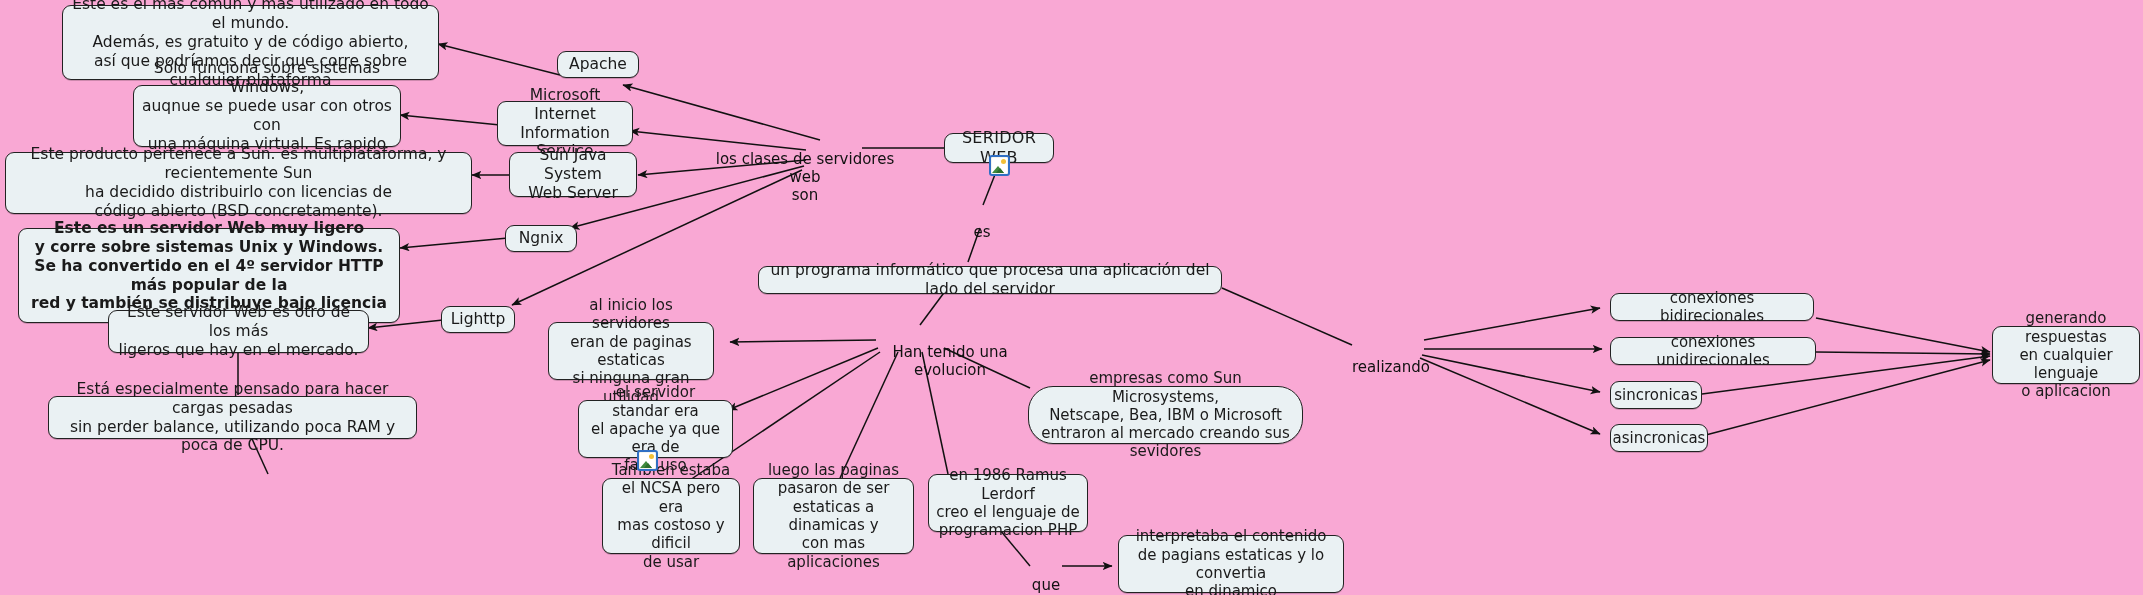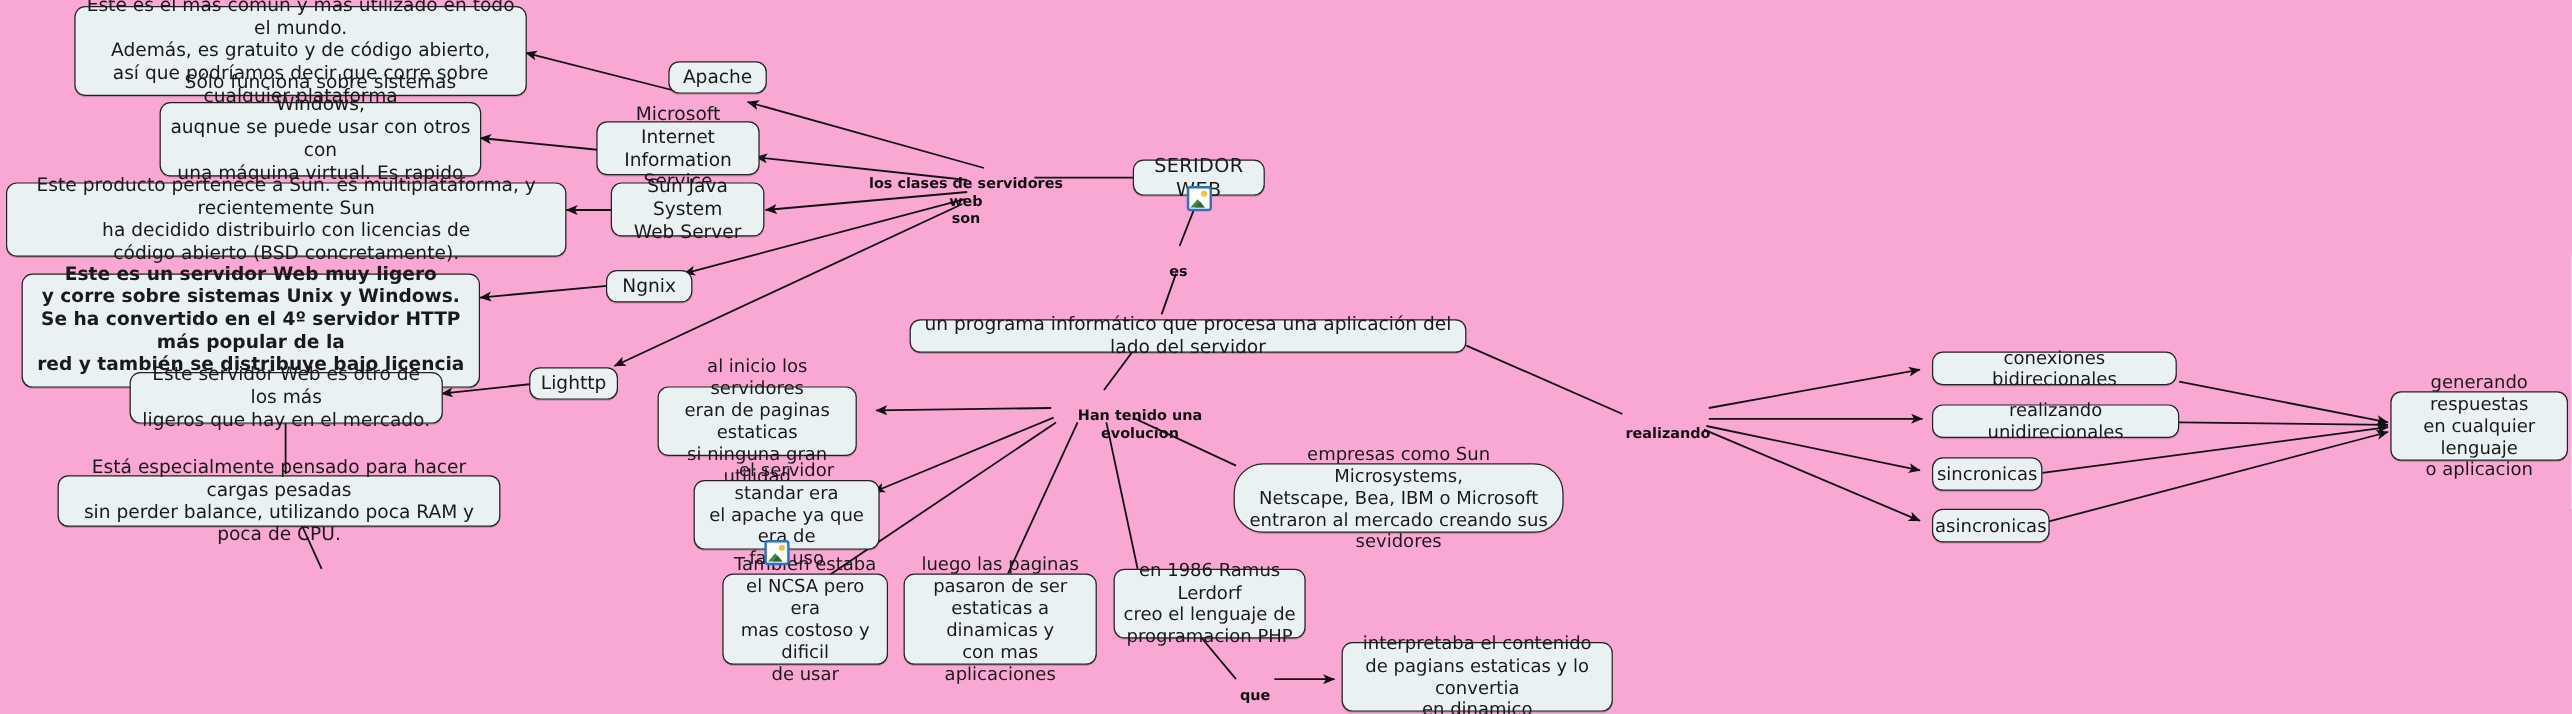--- a/index.html
+++ b/index.html
@@ -44,27 +44,26 @@
   }
   .node.big { font-size: 15.5px; }
   .node.mid { font-size: 15px; }
   .node.root {
     font-size: 16px;
     letter-spacing: 0.3px;
   }
   .linklabel {
     position: absolute;
     color: #111111;
-    font-size: 12px;
+    font-size: 15px;
     line-height: 1.2;
     text-align: center;
     background: transparent;
     z-index: 4;
     white-space: pre-line;
-    font-weight: bold;
   }
   .resicon {
     position: absolute;
     width: 17px;
     height: 17px;
     border: 2px solid #2f6fc4;
     border-radius: 3px;
     background: #f3f4ef;
     z-index: 6;
     overflow: hidden;
@@ -295,21 +294,21 @@
     <span style="white-space:pre-line;">interpretaba el contenido
 de pagians estaticas y lo convertia
 en dinamico</span>
   </div>
 
   <div class="node mid" style="left:1610px; top:293px; width:204px; height:28px;">
     <span>conexiones bidirecionales</span>
   </div>
 
   <div class="node mid" style="left:1610px; top:337px; width:206px; height:28px;">
-    <span>realizando unidirecionales</span>
+    <span>conexiones unidirecionales</span>
   </div>
 
   <div class="node mid" style="left:1610px; top:381px; width:92px; height:28px;">
     <span>sincronicas</span>
   </div>
 
   <div class="node mid" style="left:1610px; top:424px; width:98px; height:28px;">
     <span>asincronicas</span>
   </div>
 

